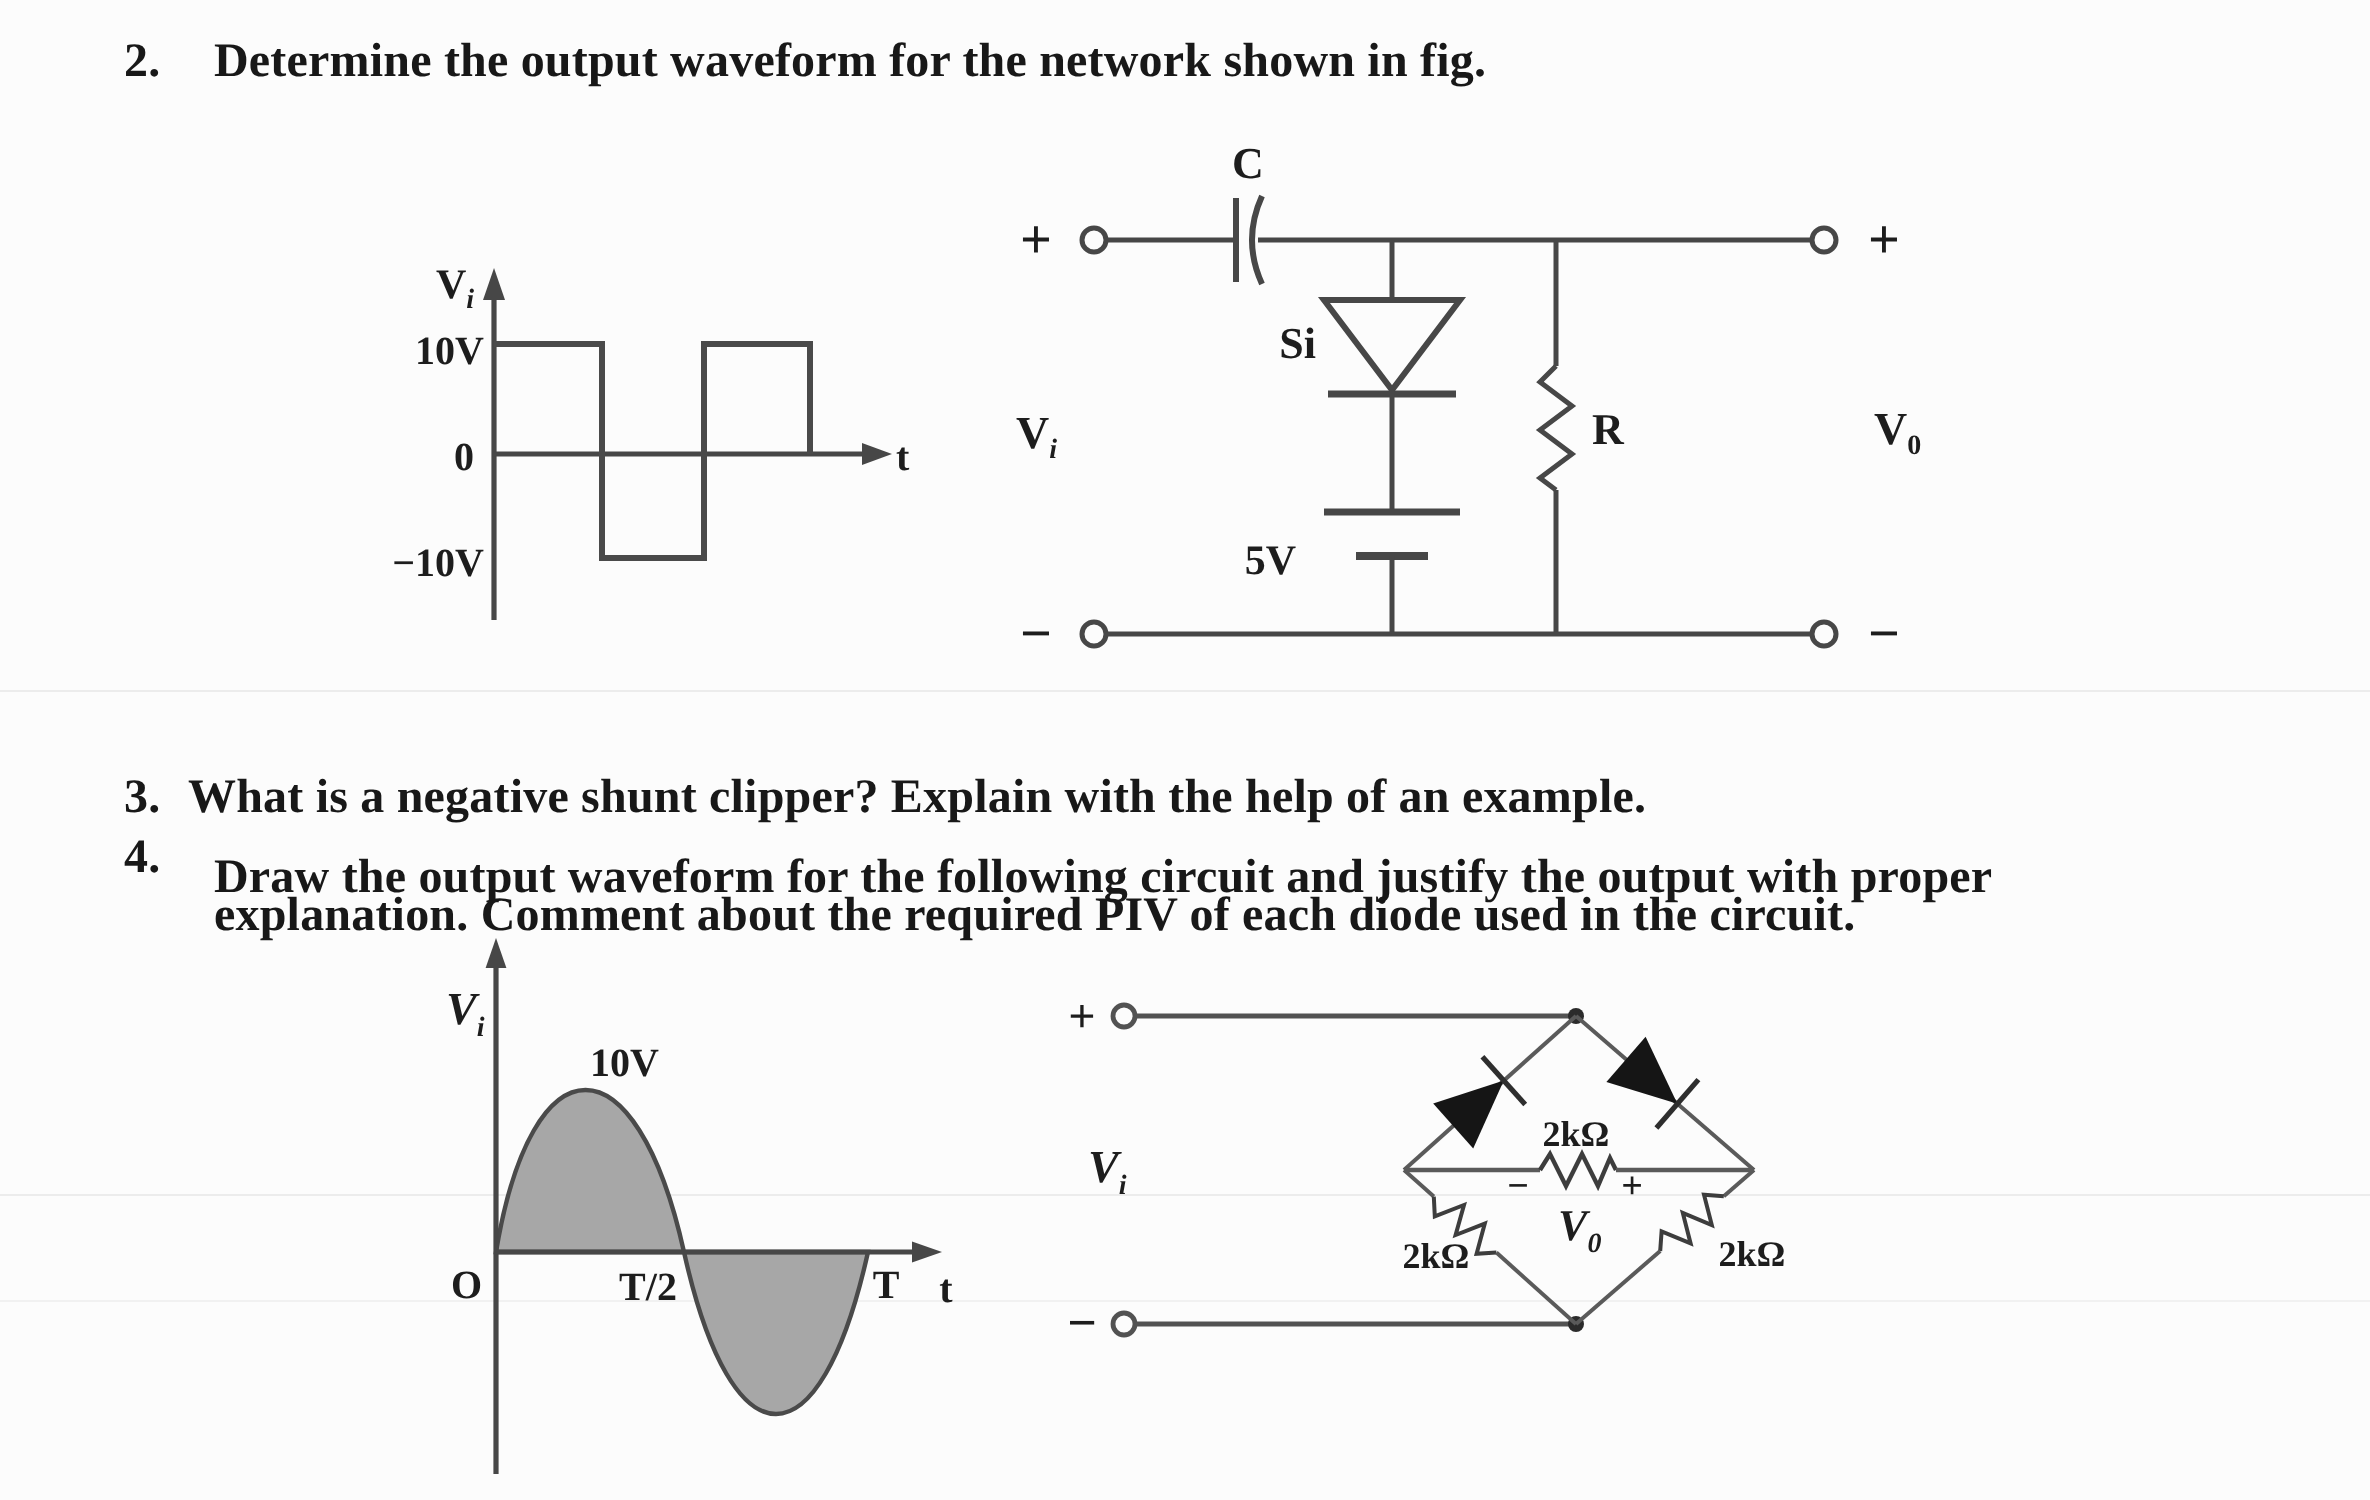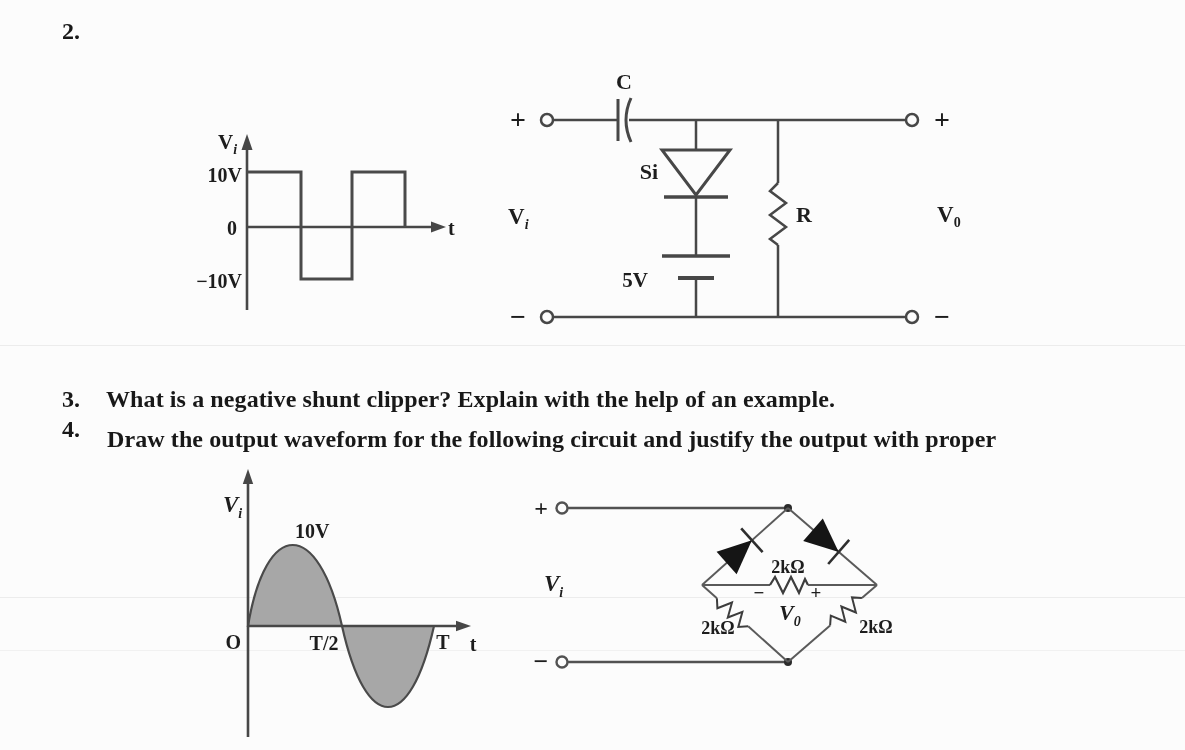--- a/index.html
+++ b/index.html
@@ -28,26 +28,28 @@
 </head>
 <body>
 
 <div id="page">
 
   <div class="artifact" style="top:345px"></div>
   <div class="artifact" style="top:597px"></div>
   <div class="artifact" style="top:650px;background:#f1f1f1"></div>
 
   <div class="qnum" style="left:62px;top:17px">2.</div>
+  <div class="qtext" style="left:107px;top:17px">Determine the output waveform for the network shown in fig.</div>
 
   <div class="qnum" style="left:62px;top:385px">3.</div>
-  <div class="qtext" style="left:106px;top:385px">What is a negative shunt clipper? Explain with the help of an example.</div>
+  <div class="qtext" style="left:94px;top:385px">What is a negative shunt clipper? Explain with the help of an example.</div>
 
   <div class="qnum" style="left:62px;top:415px">4.</div>
   <div class="qtext" style="left:107px;top:425px">Draw the output waveform for the following circuit and justify the output with proper</div>
+  <div class="qtext" style="left:107px;top:444px">explanation. Comment about the required PIV of each diode used in the circuit.</div>
 
   <svg style="left:180px;top:105px" width="300" height="215" viewBox="0 0 300 215">
     <g>
       <line class="stroke" x1="67" y1="205" x2="67" y2="38" stroke-width="2.6"></line>
       <polygon points="67,29 61.5,45 72.5,45" fill="#474747"></polygon>
     </g>
     <g>
       <line class="stroke" x1="67" y1="122" x2="258" y2="122" stroke-width="2.6"></line>
       <polygon points="266,122 251,116.5 251,127.5" fill="#474747"></polygon>
     </g>

